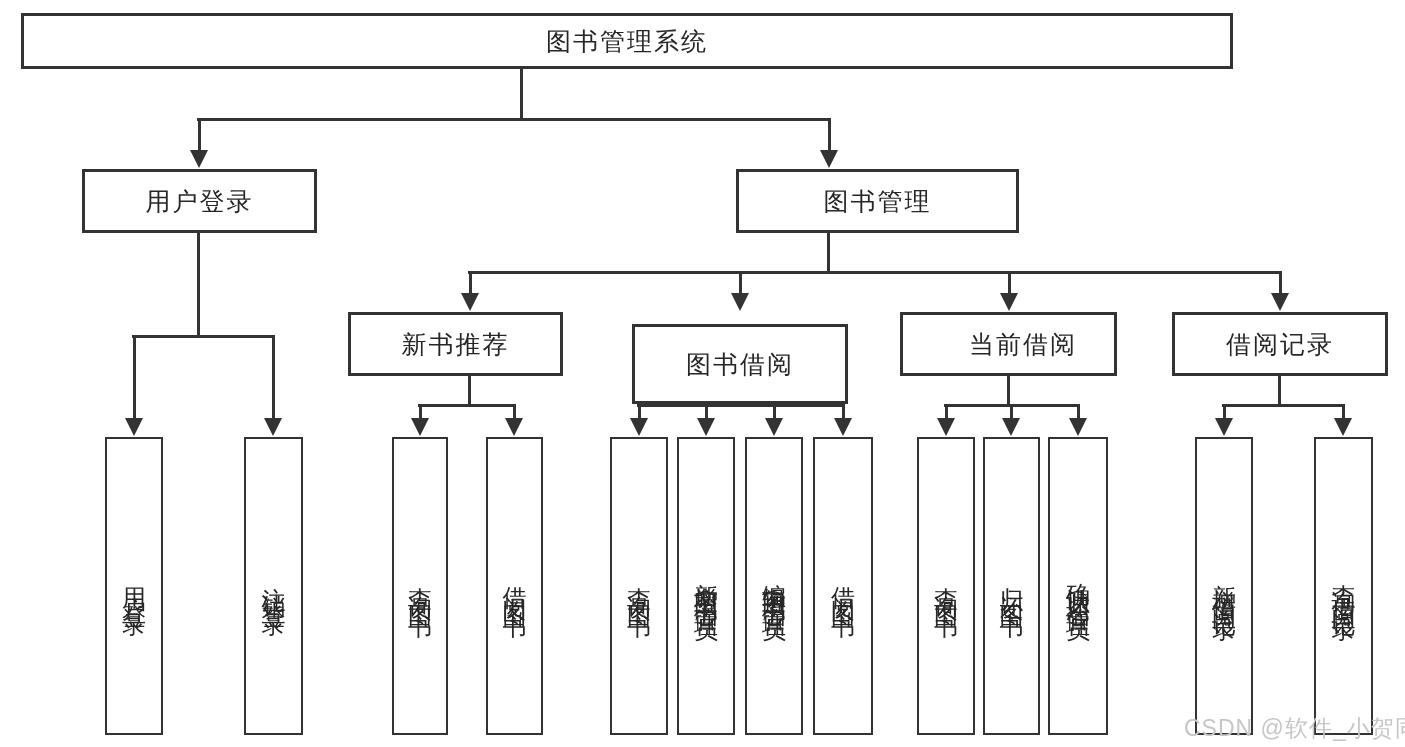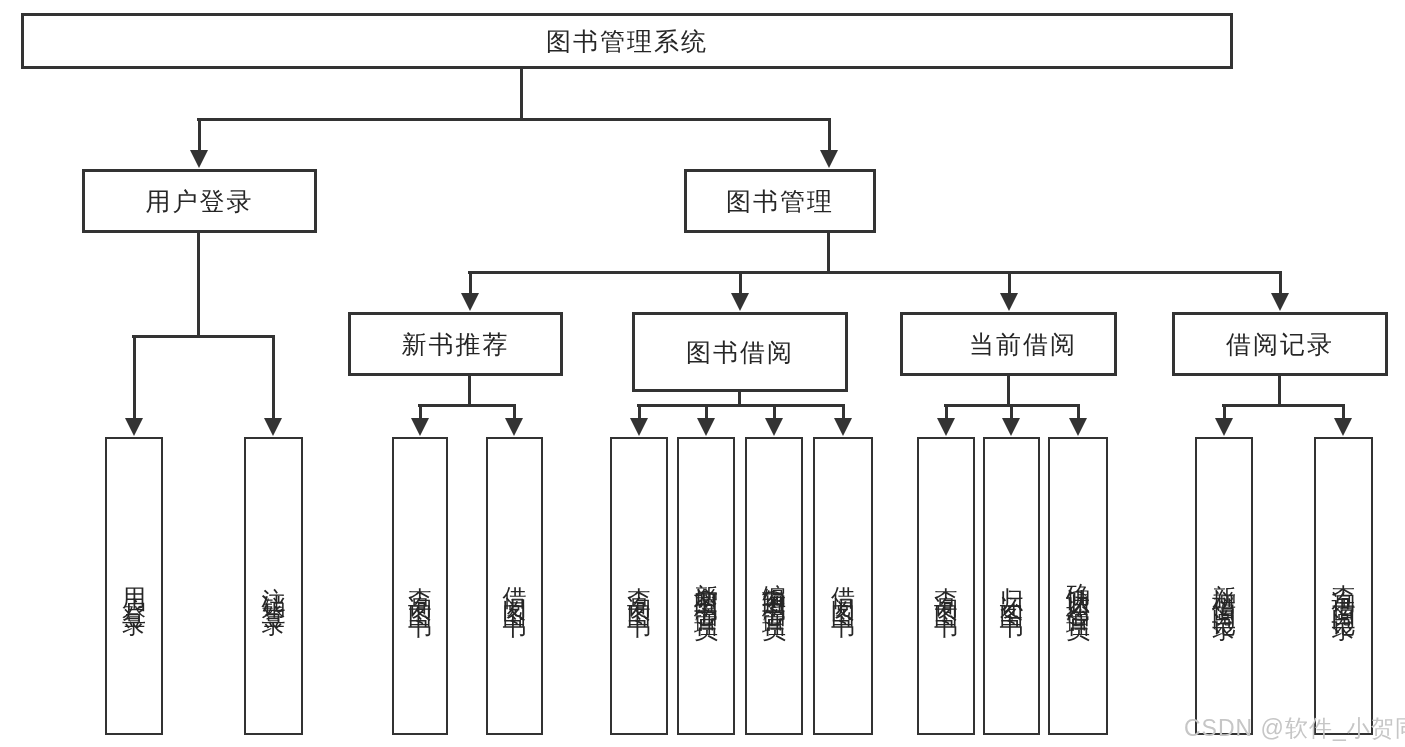--- a/index.html
+++ b/index.html
@@ -99,28 +99,28 @@
   <div class="arrow" style="left:1215px;top:404px;height:32px;"></div>
   <div class="arrow" style="left:1334px;top:404px;height:32px;"></div>
 
   <div class="hbox" style="left:21px;top:13px;width:1212px;height:56px;">
     <span>图书管理系统</span>
   </div>
 
   <div class="hbox" style="left:82px;top:169px;width:235px;height:64px;">
     <span>用户登录</span>
   </div>
-  <div class="hbox" style="left:684px;top:169px;width:192px;height:64px;">
+  <div class="hbox" style="left:736px;top:169px;width:283px;height:64px;">
     <span>图书管理</span>
   </div>
 
   <div class="hbox" style="left:348px;top:312px;width:215px;height:64px;">
     <span>新书推荐</span>
   </div>
-  <div class="hbox" style="left:632px;top:312px;width:216px;height:80px;">
+  <div class="hbox" style="left:632px;top:324px;width:216px;height:80px;">
     <span>图书借阅</span>
   </div>
   <div class="hbox" style="left:900px;top:312px;width:217px;height:64px;padding-left:29px;">
     <span>当前借阅</span>
   </div>
   <div class="hbox" style="left:1172px;top:312px;width:216px;height:64px;">
     <span>借阅记录</span>
   </div>
 
   <div class="vbox" style="left:105px;top:437px;width:58px;height:298px;">

